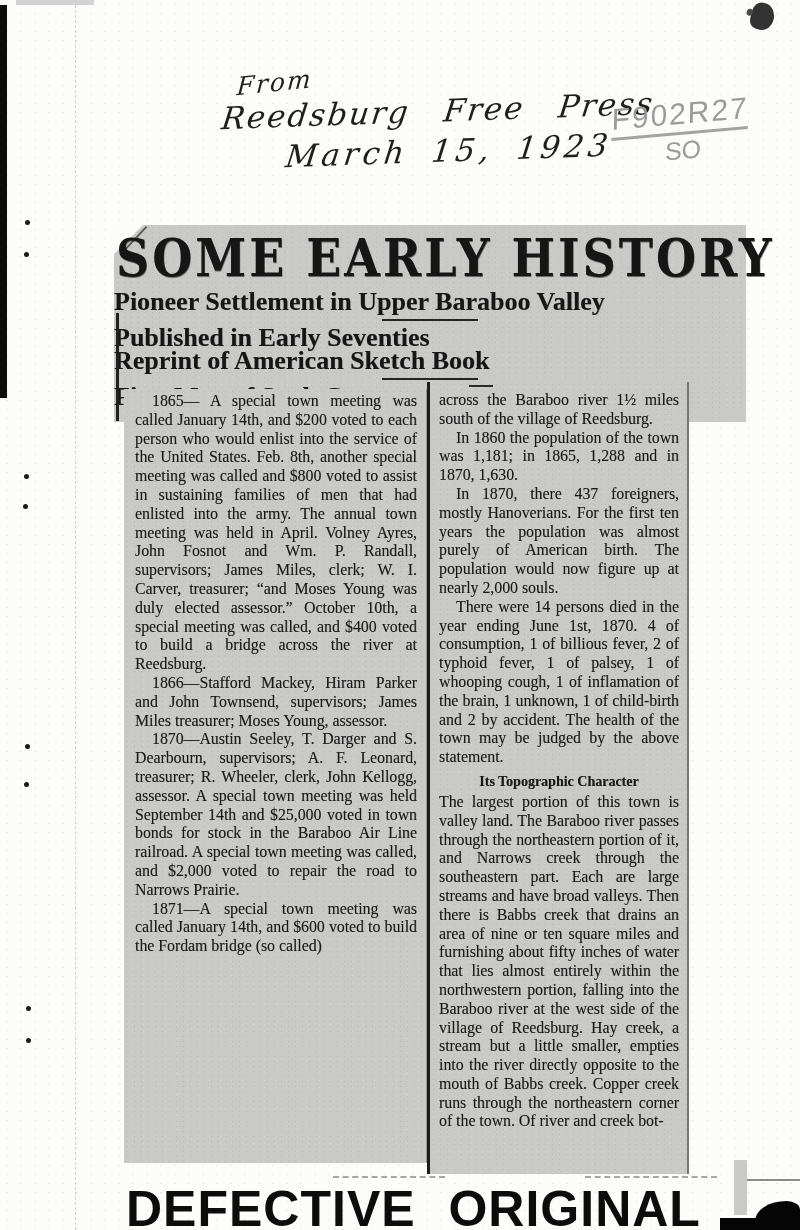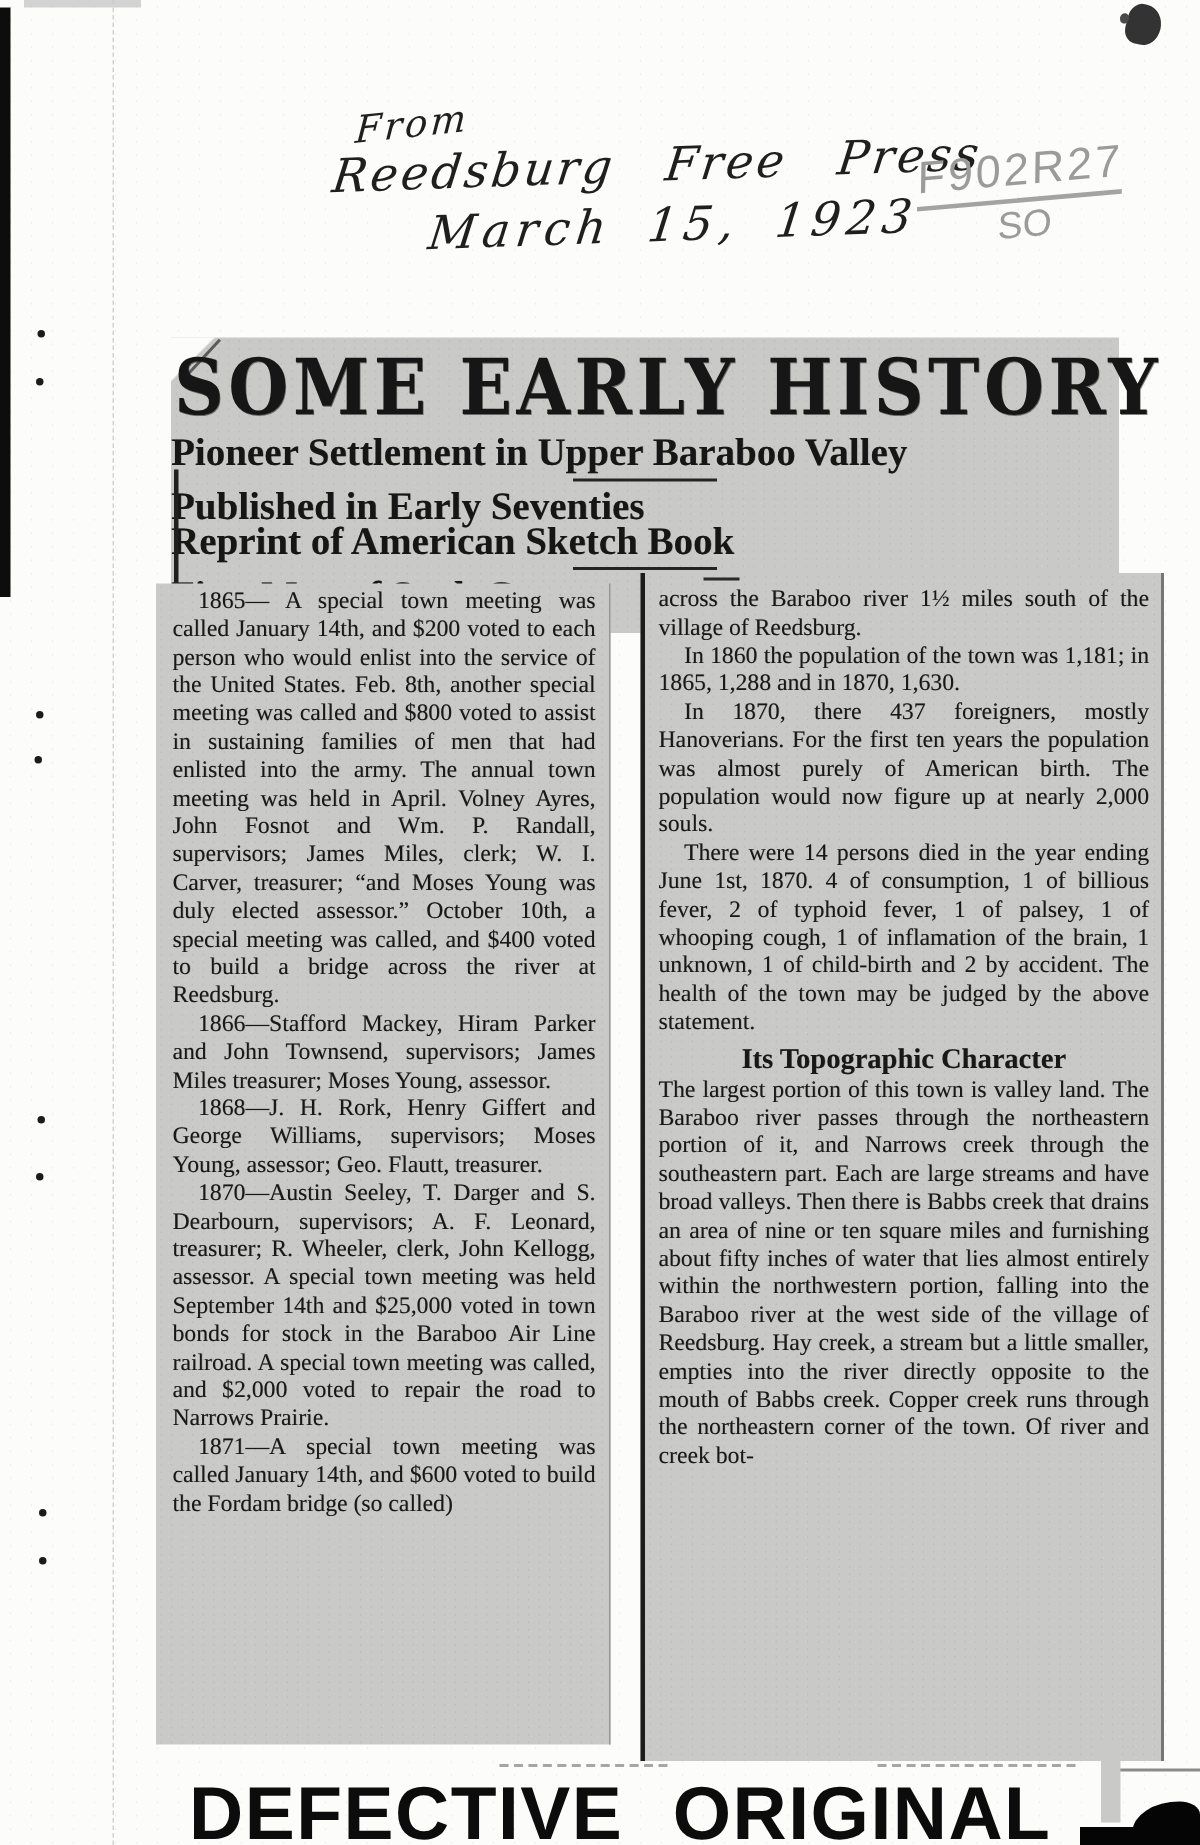--- a/index.html
+++ b/index.html
@@ -47,28 +47,28 @@
   .edge-dark{position:absolute;left:2px;top:88px;width:3px;height:108px;background:#202020;}
   .headline{margin:4px 2px 0;font-family:"DejaVu Serif", serif;font-weight:bold;font-size:46px;line-height:52px;
     letter-spacing:3px;white-space:nowrap;transform:scaleY(1.12);transform-origin:center top;
     text-shadow:0.5px 0.5px 0 rgba(10,10,10,.5);}
   .deck{font-family:"Liberation Serif", serif;font-weight:bold;font-size:26px;line-height:23px;margin-top:9px;
     text-shadow:0.3px 0.3px 0 rgba(20,20,20,.4);}
   .deck2{margin-top:0;}
   .rule{width:96px;border-top:2px solid #242424;margin:6px auto 5px;}
 
   .column{position:absolute;overflow:hidden;box-sizing:border-box;color:#181818;}
-  .col-left{left:104px;top:389px;width:303px;height:774px;padding:3px 9px 0 11px;border-right:1px solid #979795;}
-  .col-right{left:427px;top:382px;width:349px;height:792px;padding:1px 8px 0 9px;
+  .col-left{left:124px;top:389px;width:303px;height:774px;padding:3px 9px 0 11px;border-right:1px solid #979795;}
+  .col-right{left:427px;top:382px;width:262px;height:792px;padding:1px 8px 0 9px;
     border-left:3px solid #1c1c1c;border-right:2px solid #767674;}
   .column p{margin:0;font-size:15.8px;line-height:18.8px;text-align:justify;text-indent:17px;
     text-shadow:0.3px 0.3px 0 rgba(20,20,20,.35);}
   .column p.noindent{text-indent:0;}
   .divider-remnant{width:24px;height:2px;background:#2a2a2a;margin:2px 0 4px 30px;}
-  .subhead-inline{margin:5px 0 2px;font-size:19px;line-height:19px;font-weight:bold;text-align:center;
+  .subhead-inline{margin:5px 0 2px;font-size:14px;line-height:19px;font-weight:bold;text-align:center;
     text-shadow:0.3px 0.3px 0 rgba(20,20,20,.4);}
 
   
   .frag{position:absolute;border-top:2px dashed #a6a6a4;}
   .frag1{left:333px;top:1176px;width:112px;}
   .frag2{left:585px;top:1176px;width:132px;}
   .frag3{left:742px;top:1179px;width:58px;border-top:2px solid #8b8b89;}
   .gray-tail{position:absolute;left:734px;top:1160px;width:13px;height:55px;background:#c9c9c8;}
 
   
@@ -113,21 +113,20 @@
     <div class="rule"></div>
     <div class="deck deck2">Published in Early Seventies</div>
     <div class="deck deck2">Reprint of American Sketch Book</div>
     <div class="rule"></div>
     <div class="deck deck2">First Map of Sauk Carver</div>
   </div>
 
   <div class="column col-left newsprint">
     <p>1865— A special town meeting was called January 14th,  and $200 voted to each person who would enlist into the service of the United States. Feb. 8th, another special meeting was called and $800 voted to assist in sustaining families of men that had enlisted into the army.  The annual town meeting was held in April.  Volney Ayres, John Fosnot and Wm. P. Randall, supervisors; James Miles, clerk; W. I. Carver, treasurer; “and Moses Young was duly elected assessor.” October 10th, a special meeting was called, and $400 voted to build a bridge across the river at Reedsburg.</p>
     <p>1866—Stafford Mackey, Hiram Parker and John Townsend, supervisors; James Miles treasurer; Moses Young, assessor.</p>
-    <p>1868—J. H. Rork, Henry Giffert and George Williams, supervisors; Moses Young, assessor; Geo.  Flautt, treasurer.</p>
     <p>1870—Austin Seeley, T. Darger and S. Dearbourn, supervisors; A. F. Leonard, treasurer; R. Wheeler, clerk, John Kellogg, assessor. A special town meeting was held September 14th and $25,000 voted in town bonds for stock in the Baraboo Air Line railroad. A special town meeting was called, and $2,000 voted to repair the road to Narrows Prairie.</p>
     <p>1871—A special town meeting was called January 14th, and $600 voted to build the Fordam bridge (so called)</p>
   </div>
 
   <div class="column col-right newsprint">
     <div class="divider-remnant"></div>
     <p class="noindent">across the Baraboo river 1½ miles south of the village of Reedsburg.</p>
     <p>In 1860 the population of the town was 1,181; in 1865, 1,288 and in 1870, 1,630.</p>
     <p>In 1870, there 437 foreigners, mostly Hanoverians.  For the first ten years the population was almost purely of American birth.  The population would now figure up at nearly 2,000 souls.</p>
     <p>There were 14 persons died in the year ending June 1st, 1870.  4 of consumption, 1 of billious fever, 2 of typhoid fever, 1 of palsey, 1 of whooping cough, 1 of inflamation of the brain, 1 unknown, 1 of child-birth and 2 by accident.  The health of the town may be judged by the above statement.</p>

